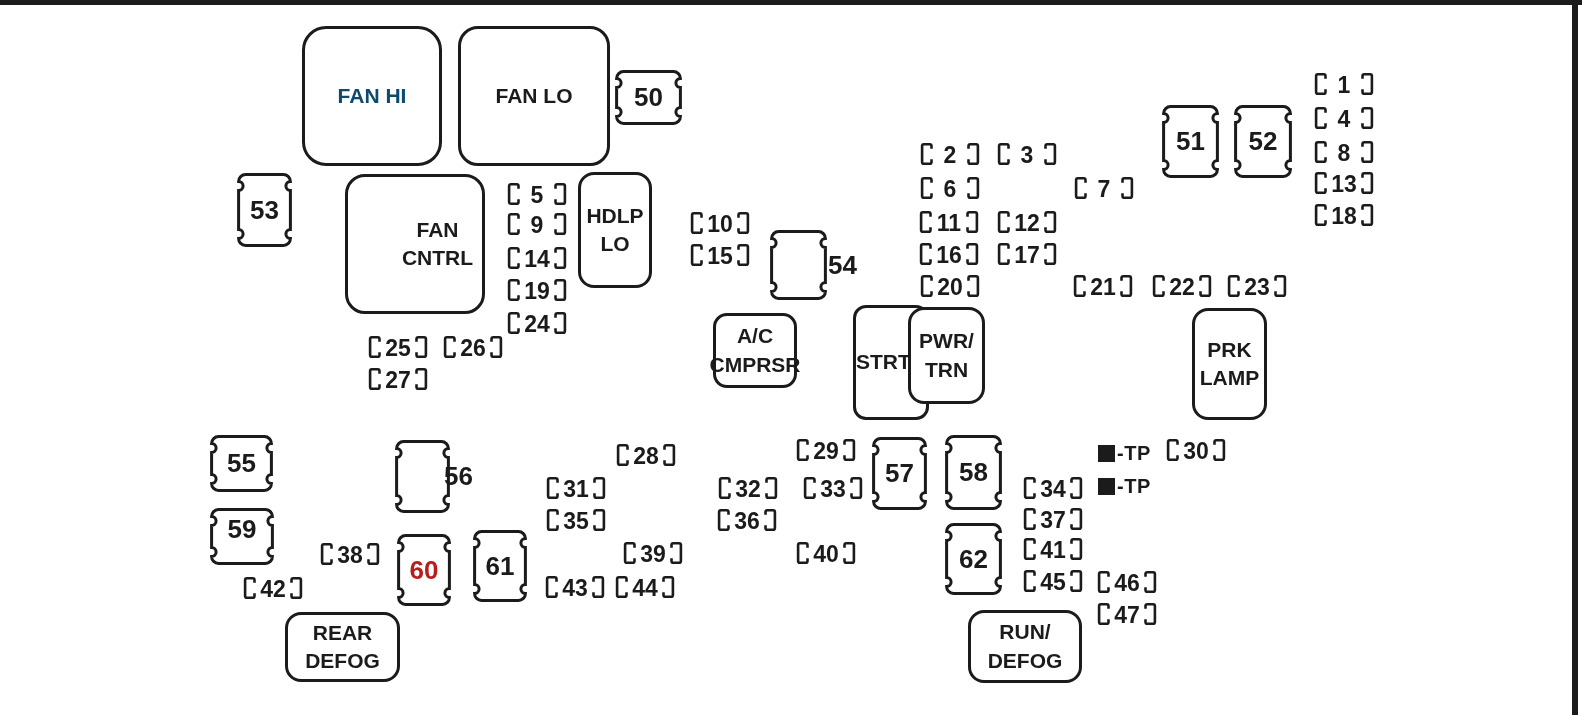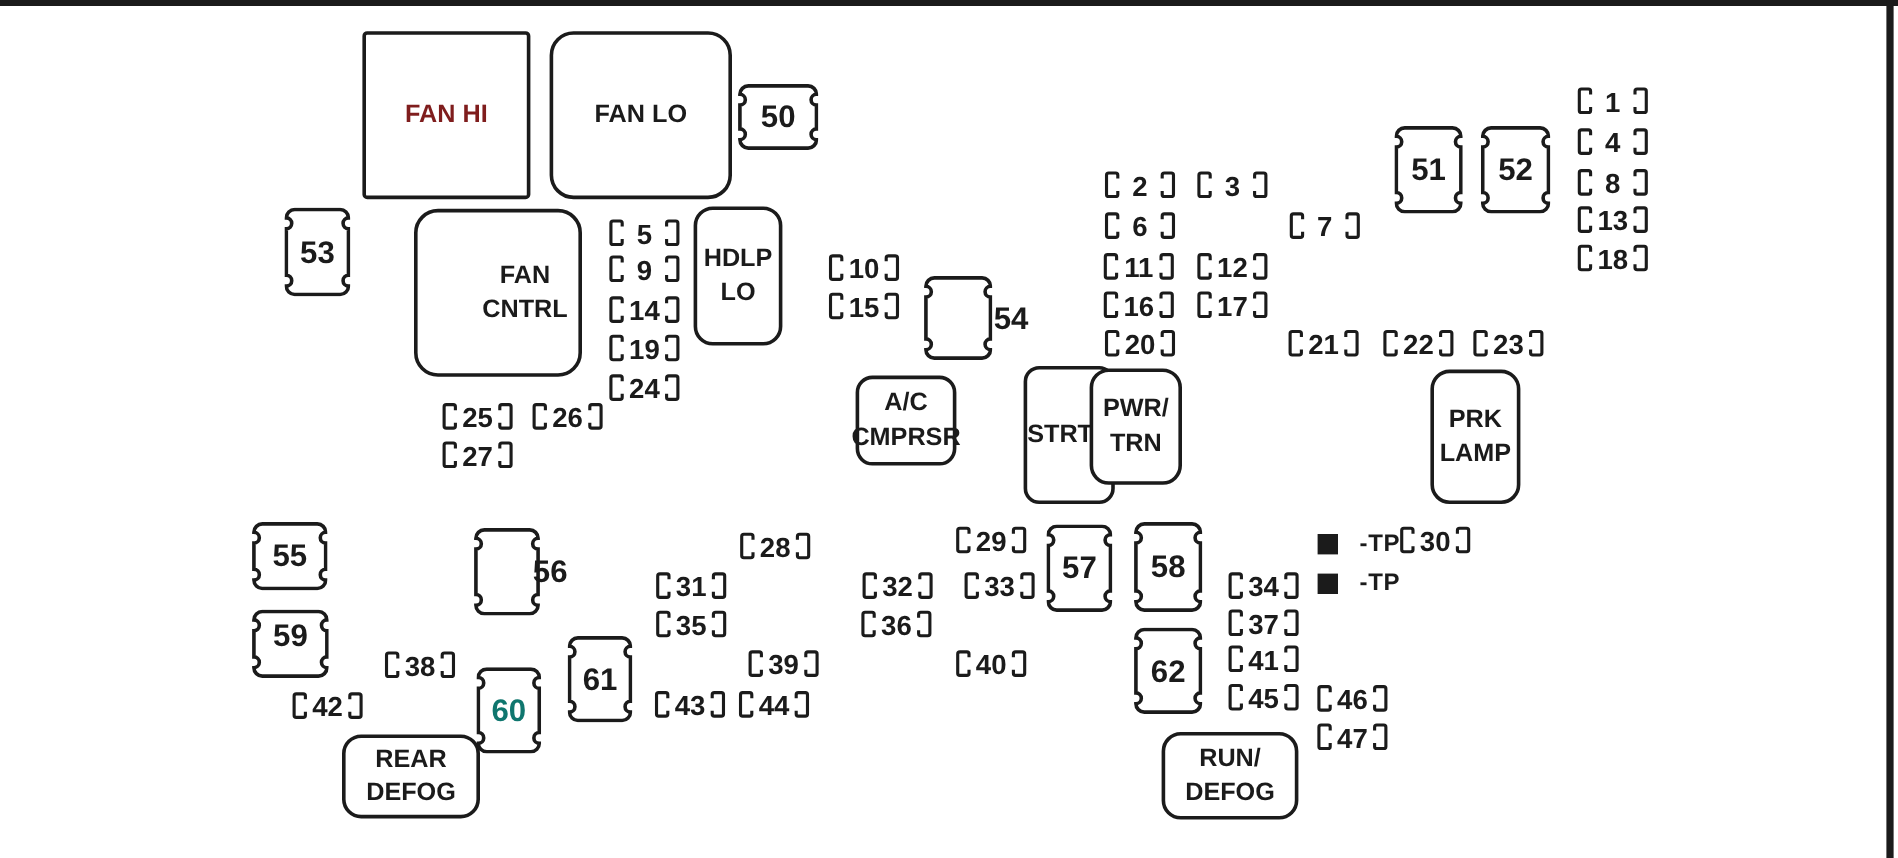--- a/index.html
+++ b/index.html
@@ -24,32 +24,32 @@
     text-align:center;
     white-space:pre-line;
     line-height:1.35;
     width:200%;
   }
   .relay{position:absolute;display:flex;align-items:center;justify-content:center;}
   .relay svg{position:absolute;left:0;top:0;}
   .relay-num{position:relative;z-index:1;font-size:26px;font-weight:700;}
   .fuse{position:absolute;}
   .fuse text{font-family:"Liberation Sans", sans-serif;font-size:23px;font-weight:700;}
-  .tp{position:absolute;display:flex;align-items:center;gap:18px;height:20px;}
+  .tp{position:absolute;display:flex;align-items:center;gap:2px;height:20px;}
   .tp-square{width:17px;height:17px;display:inline-block;}
   .tp-label{font-size:20px;font-weight:700;letter-spacing:0.5px;}
 </style>
 </head>
 <body>
 
 <div id="diagram" style="background: rgb(255, 255, 255);">
   <div class="frame-top" style="background: rgb(27, 27, 27);"></div>
   <div class="frame-right" style="background: rgb(27, 27, 27);"></div>
   <div id="boxes-layer">
-      <div class="cbox" style="left: 302px; top: 26px; width: 140px; height: 140px; border-radius: 4px; border-color: rgb(27, 27, 27); color: #7f1d1d;">
+      <div class="cbox" style="left: 302px; top: 26px; width: 140px; height: 140px; border-radius: 24px; border-color: rgb(27, 27, 27); color: #0c4a6e;">
         <span class="cbox-label">FAN HI</span>
       </div>
       <div class="cbox" style="left: 458px; top: 26px; width: 152px; height: 140px; border-radius: 20px; border-color: rgb(27, 27, 27); color: rgb(27, 27, 27);">
         <span class="cbox-label">FAN LO</span>
       </div>
       <div class="cbox" style="left: 345px; top: 174px; width: 140px; height: 140px; border-radius: 20px; border-color: rgb(27, 27, 27); color: rgb(27, 27, 27); padding-left: 45px;">
         <span class="cbox-label">FAN CNTRL</span>
       </div>
       <div class="cbox" style="left: 578px; top: 172px; width: 74px; height: 116px; border-radius: 16px; border-color: rgb(27, 27, 27); color: rgb(27, 27, 27);">
         <span class="cbox-label">HDLP
@@ -133,21 +133,21 @@
           <path d="M 8.6 1.6 H 48.4 A 7 7 0 0 1 55.4 8.6 A 4.5 4.5 0 0 0 55.4 17.6 V 57.400000000000006 A 4.5 4.5 0 0 0 55.4 66.4 A 7 7 0 0 1 48.4 73.4 H 8.6 A 7 7 0 0 1 1.6 66.4 A 4.5 4.5 0 0 0 1.6 57.400000000000006 V 17.6 A 4.5 4.5 0 0 0 1.6 8.6 A 7 7 0 0 1 8.6 1.6 Z" fill="#fff" stroke="#1b1b1b" stroke-width="3"></path>
         </svg>
         <span class="relay-num">58</span>
       </div>
       <div class="relay" style="left: 210px; top: 508px; width: 64px; height: 42px; color: rgb(27, 27, 27);">
         <svg width="64" height="57" viewBox="0 0 64 57">
           <path d="M 8.6 1.6 H 55.4 A 7 7 0 0 1 62.4 8.6 A 4.5 4.5 0 0 0 62.4 17.6 V 39.4 A 4.5 4.5 0 0 0 62.4 48.4 A 7 7 0 0 1 55.4 55.4 H 8.6 A 7 7 0 0 1 1.6 48.4 A 4.5 4.5 0 0 0 1.6 39.4 V 17.6 A 4.5 4.5 0 0 0 1.6 8.6 A 7 7 0 0 1 8.6 1.6 Z" fill="#fff" stroke="#1b1b1b" stroke-width="3"></path>
         </svg>
         <span class="relay-num">59</span>
       </div>
-      <div class="relay" style="left: 397px; top: 556px; width: 54px; height: 72px; color: #0f766e;">
+      <div class="relay" style="left: 397px; top: 534px; width: 54px; height: 72px; color: #b91c1c;">
         <svg width="54" height="72" viewBox="0 0 54 72">
           <path d="M 8.6 1.6 H 45.4 A 7 7 0 0 1 52.4 8.6 A 4.5 4.5 0 0 0 52.4 17.6 V 54.400000000000006 A 4.5 4.5 0 0 0 52.4 63.400000000000006 A 7 7 0 0 1 45.4 70.4 H 8.6 A 7 7 0 0 1 1.6 63.400000000000006 A 4.5 4.5 0 0 0 1.6 54.400000000000006 V 17.6 A 4.5 4.5 0 0 0 1.6 8.6 A 7 7 0 0 1 8.6 1.6 Z" fill="#fff" stroke="#1b1b1b" stroke-width="3"></path>
         </svg>
         <span class="relay-num">60</span>
       </div>
       <div class="relay" style="left: 473px; top: 530px; width: 54px; height: 72px; color: rgb(27, 27, 27);">
         <svg width="54" height="72" viewBox="0 0 54 72">
           <path d="M 8.6 1.6 H 45.4 A 7 7 0 0 1 52.4 8.6 A 4.5 4.5 0 0 0 52.4 17.6 V 54.400000000000006 A 4.5 4.5 0 0 0 52.4 63.400000000000006 A 7 7 0 0 1 45.4 70.4 H 8.6 A 7 7 0 0 1 1.6 63.400000000000006 A 4.5 4.5 0 0 0 1.6 54.400000000000006 V 17.6 A 4.5 4.5 0 0 0 1.6 8.6 A 7 7 0 0 1 8.6 1.6 Z" fill="#fff" stroke="#1b1b1b" stroke-width="3"></path>
         </svg>
         <span class="relay-num">61</span>

